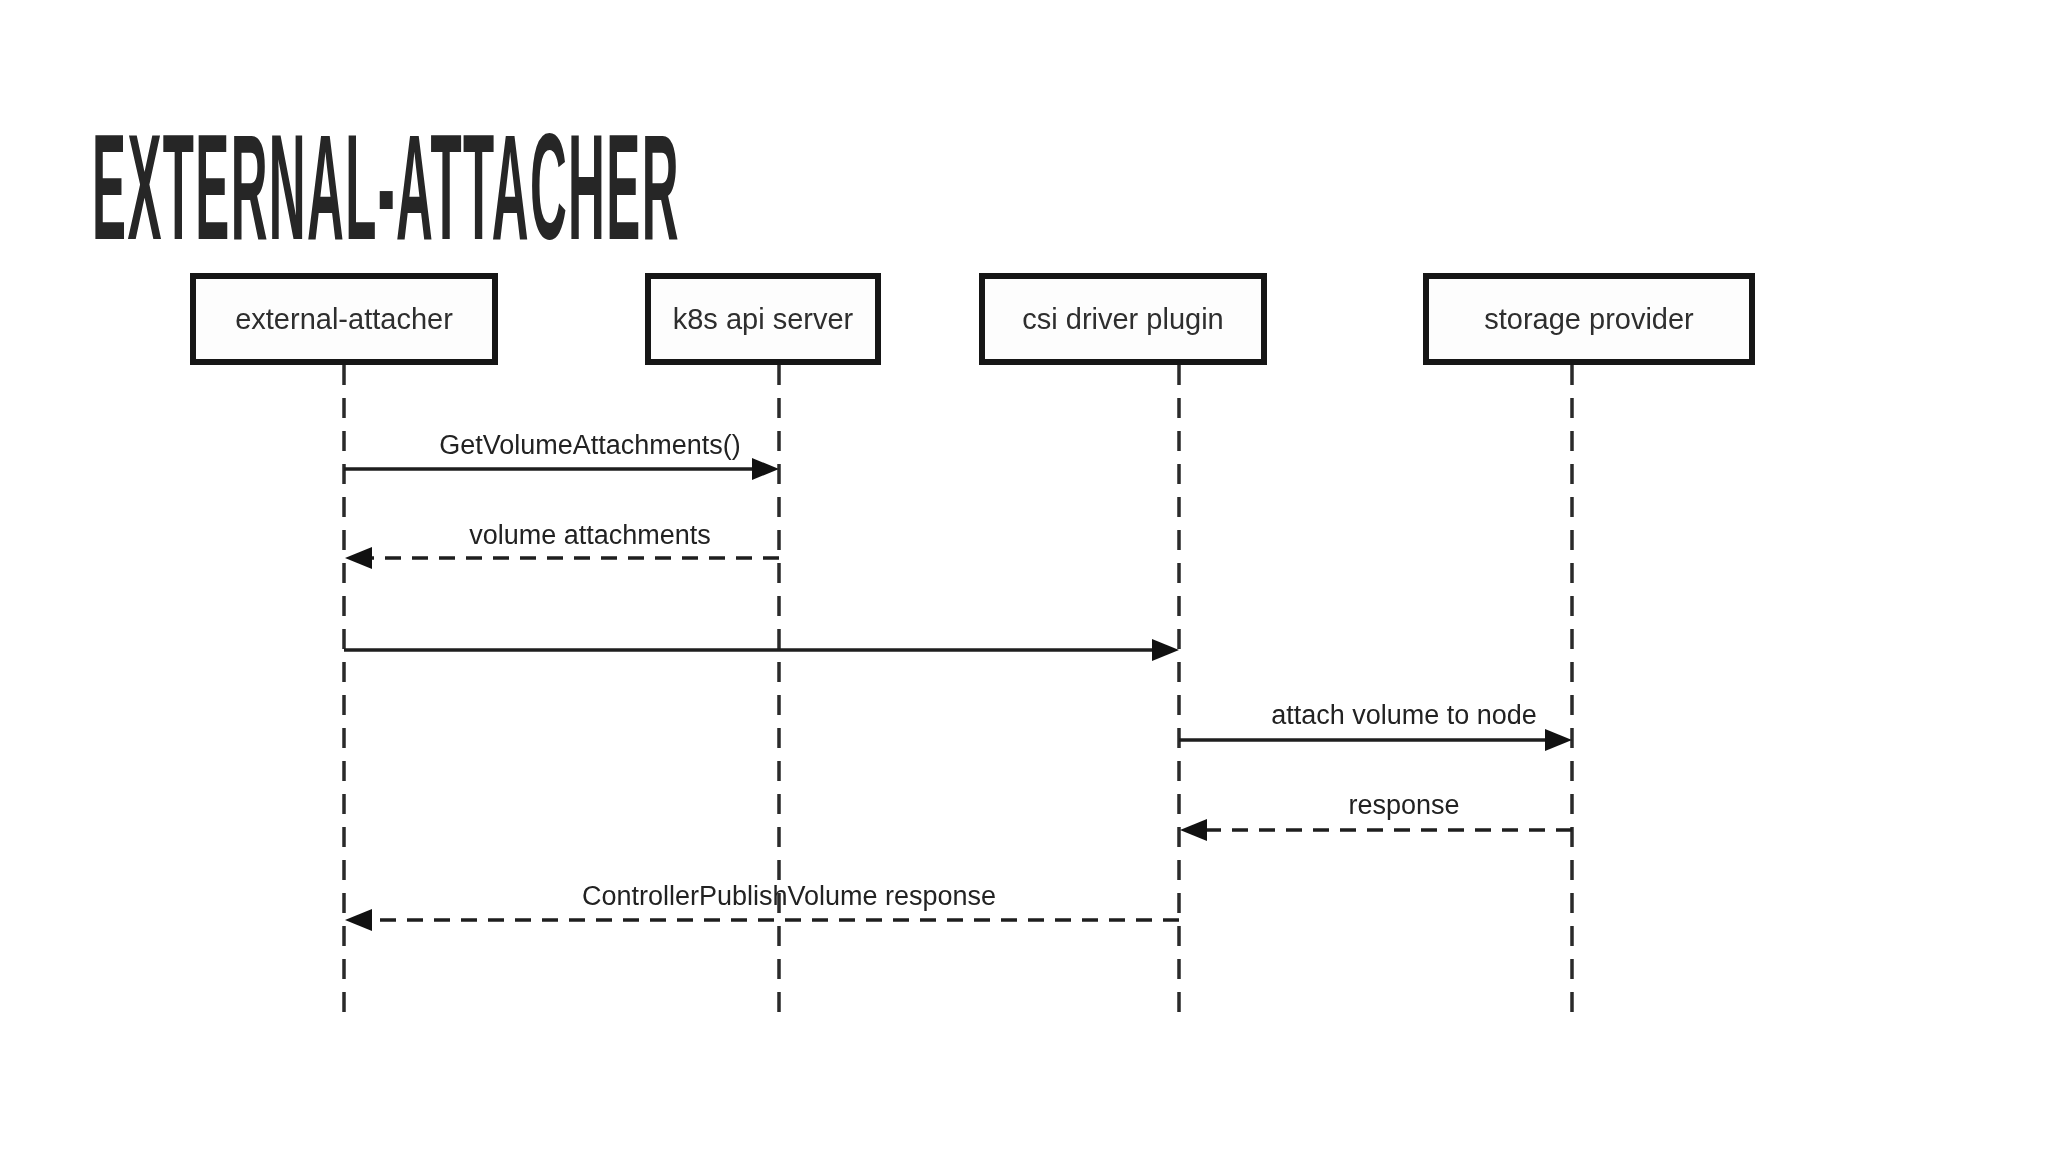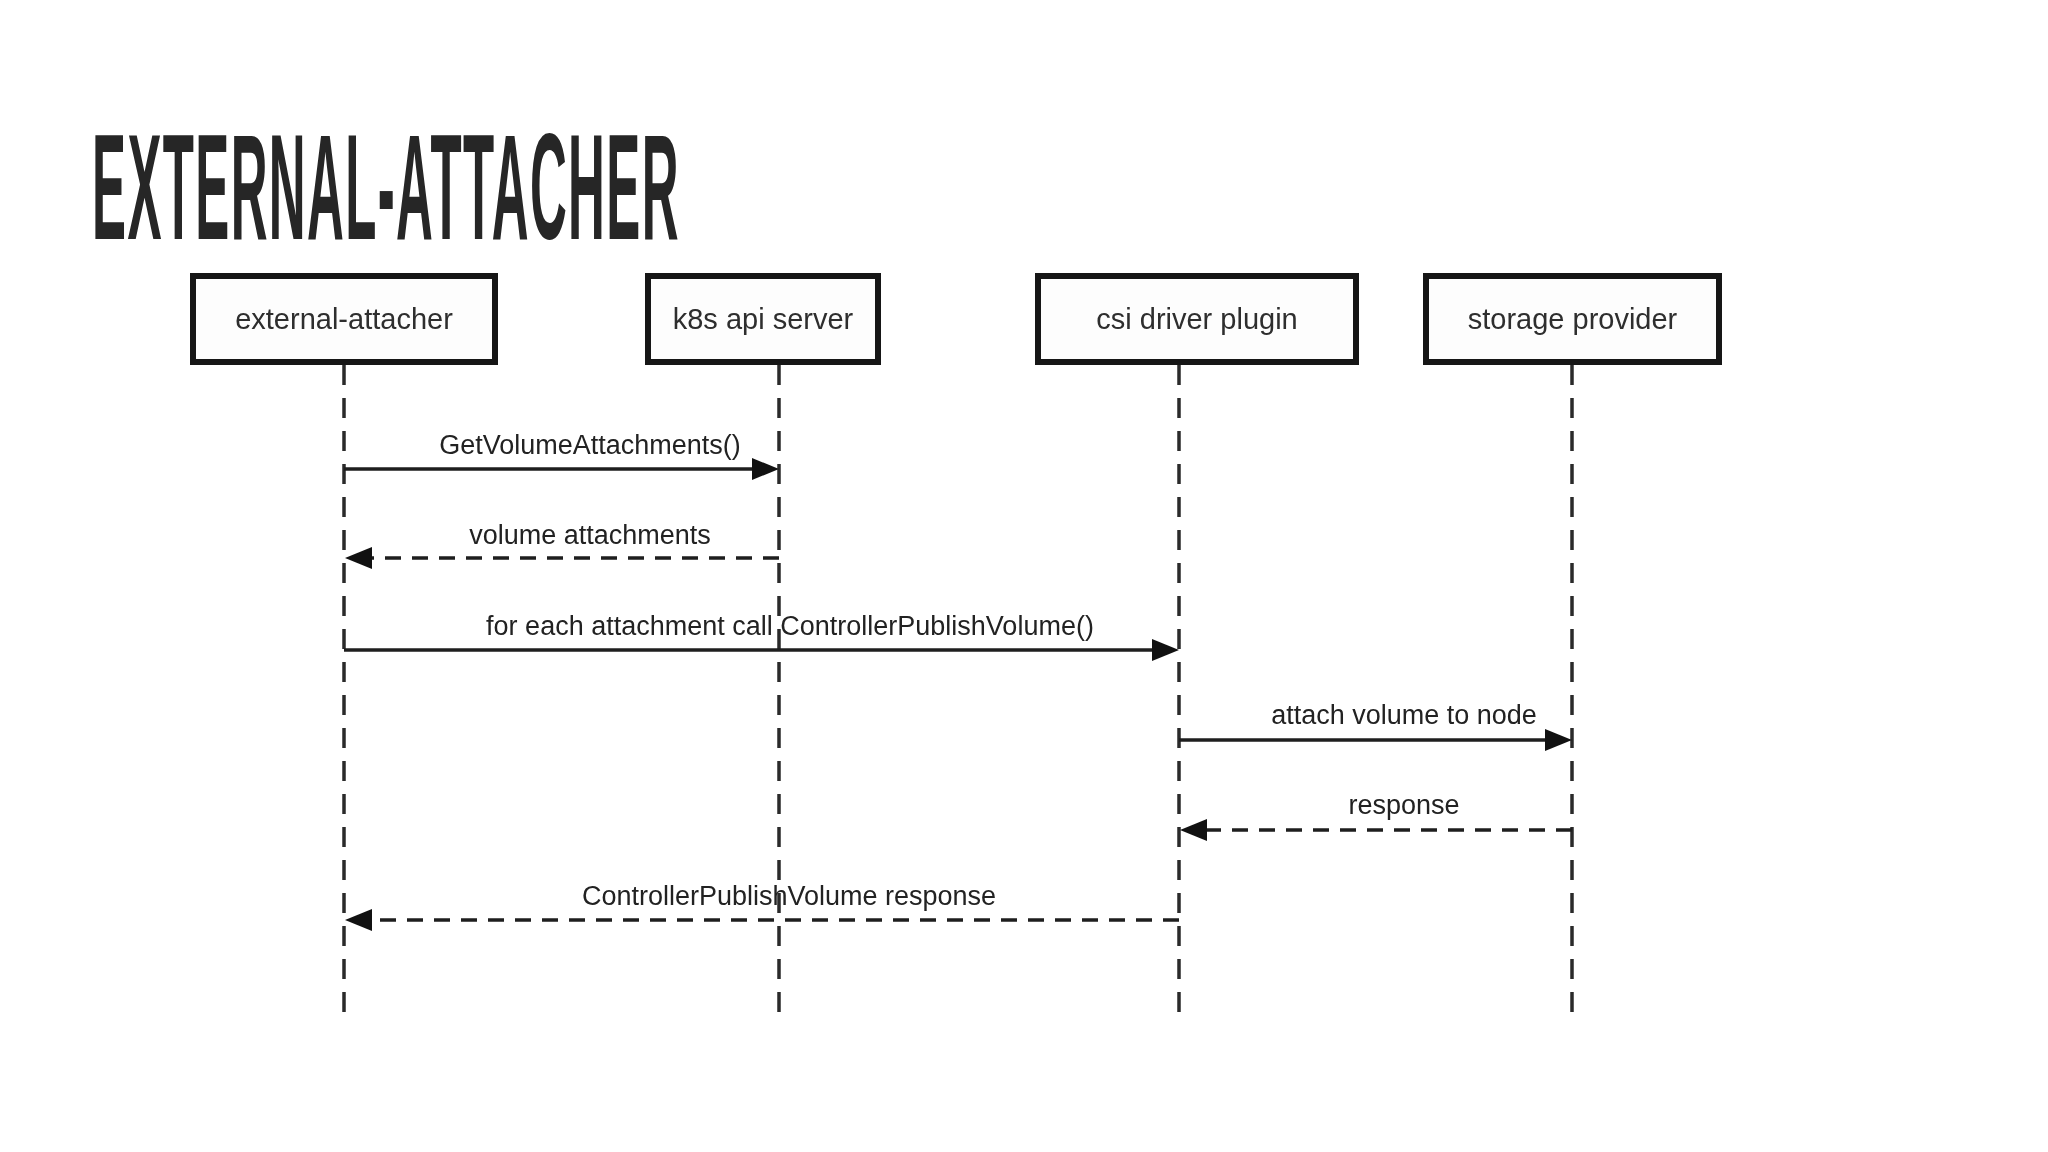--- a/index.html
+++ b/index.html
@@ -45,22 +45,22 @@
     background: #fdfdfd;
     display: flex;
     align-items: center;
     justify-content: center;
     font-size: 29px;
     color: #2e2e2e;
     white-space: nowrap;
   }
   .p1 { left: 190px;  width: 308px; }
   .p2 { left: 645px;  width: 236px; }
-  .p3 { left: 1035px; width: 324px; }
-  .p4 { left: 1423px; width: 299px; }
+  .p3 { left: 979px; width: 288px; }
+  .p4 { left: 1423px; width: 332px; }
   .msg-label {
     position: absolute;
     transform: translateX(-50%);
     font-size: 27px;
     line-height: 32px;
     color: #222222;
     white-space: nowrap;
     margin-left: 29px;
   }
   .m1 { left: 561px;  top: 429px; }
@@ -123,18 +123,17 @@
   </div>
   <div class="participant p3">
     <span>csi driver plugin</span>
   </div>
   <div class="participant p4">
     <span>storage provider</span>
   </div>
 
   <div class="msg-label m1">GetVolumeAttachments()</div>
   <div class="msg-label m2">volume attachments</div>
-  <div class="msg-label m3">for each attachment call ControllerPublishVolume()</div>
   <div class="msg-label m4">attach volume to node</div>
   <div class="msg-label m5">response</div>
   <div class="msg-label m6">ControllerPublishVolume response</div>
 
 </div>
 
 </body></html>

